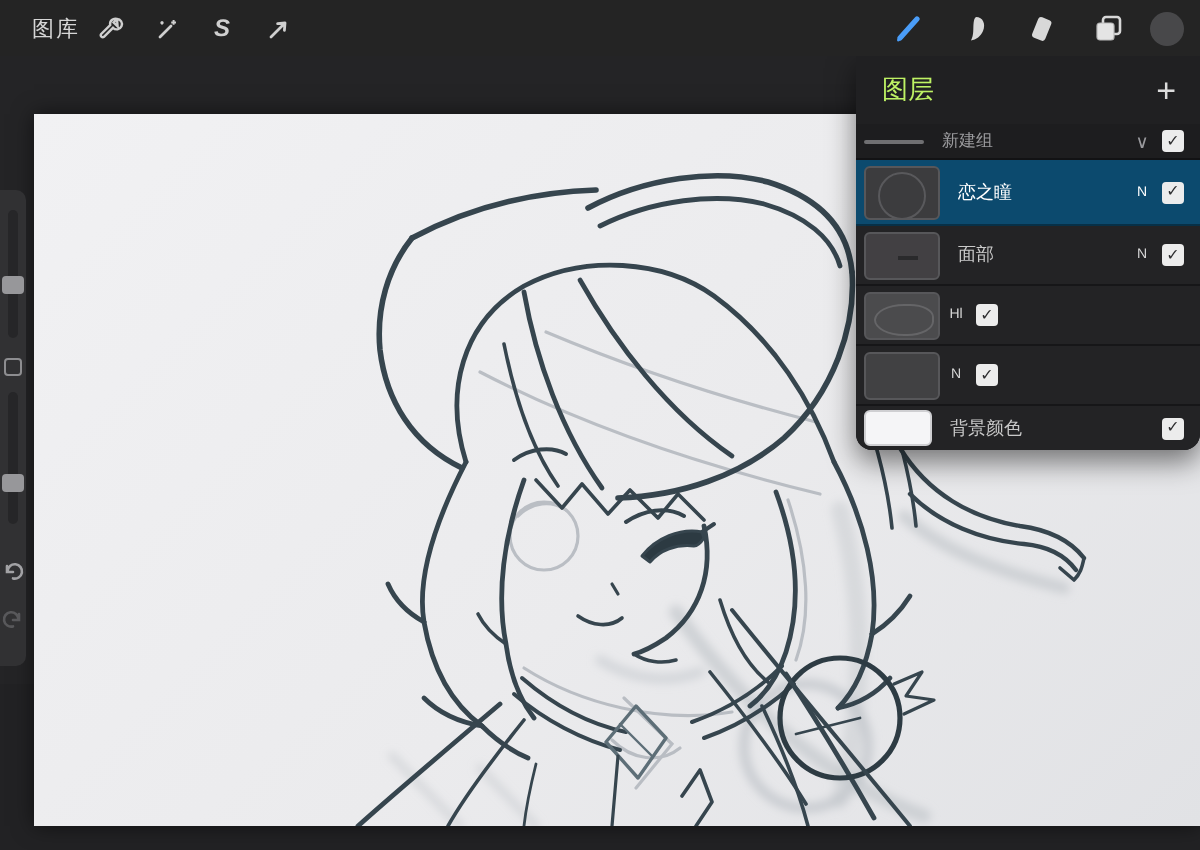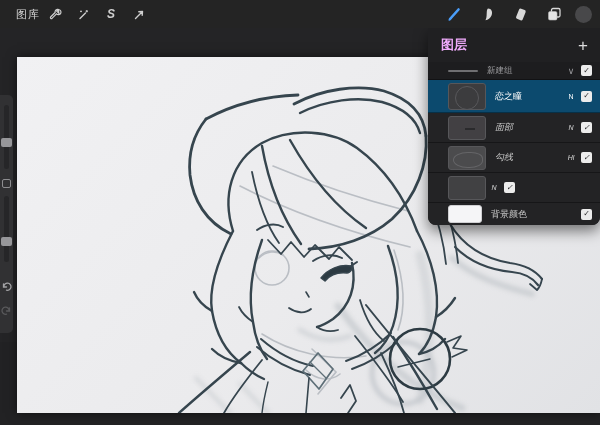--- a/index.html
+++ b/index.html
@@ -40,27 +40,27 @@
   .modify-btn { position:absolute; left:2px; top:84px; width:9px; height:9px;
     border:1.4px solid #8d8d90; border-radius:2px; background:transparent; }
   .undo { position:absolute; left:1px; top:183px; width:11px; height:11px; }
   .redo { position:absolute; left:1px; top:207px; width:11px; height:11px; opacity:.35; }
 
   
   .layers-panel { position:absolute; left:428px; top:28px; width:172px; height:197px;
     background:#202022; z-index:40; border-radius:0 0 8px 8px;
     box-shadow:0 6px 14px rgba(0,0,0,0.5); overflow:hidden; }
   .lp-header { height:34px; display:flex; align-items:center; padding:0 10px 0 13px; }
-  .lp-title { color:#f0abfc; font-size:13px; font-weight:bold; flex:1; }
+  .lp-title { color:#bef264; font-size:13px; font-weight:normal; flex:1; }
   .lp-add { color:#dcdcdc; font-size:17px; font-weight:300; line-height:1; padding:0 2px; }
   .lp-row { position:relative; display:flex; align-items:center;
-    border-bottom:1px solid rgba(0,0,0,0.35); padding-left:20px; background:#232325; }
+    border-bottom:1px solid rgba(0,0,0,0.35); padding-left:4px; background:#232325; }
   .lp-row.group { height:18px; background:#1d1d1f; }
   .lp-row.selected { height:33px; background:#0c4a6e; }
-  .lp-row.normal { height:30px;font-style:italic; }
+  .lp-row.normal { height:30px; }
   .lp-row.bgrow { height:22px; border-bottom:none; }
   .group-dash { width:30px; height:2px; background:#6f6f72; border-radius:1px; }
   .lp-name { color:#c9c9c9; font-size:9px; margin-left:9px; flex:1;
     white-space:nowrap; overflow:hidden; }
   .group .lp-name { color:#9b9b9e; font-size:8.5px; }
   .selected .lp-name { color:#ffffff; }
   .lp-blend { color:#d8d8d8; font-size:7px; width:16px; text-align:center; }
   .selected .lp-blend { color:#ffffff; }
   .lp-chevron { color:#9a9a9e; font-size:9px; width:16px; text-align:center; }
   .lp-check { width:11px; height:11px; background:#ececec; border-radius:2px;
@@ -271,21 +271,20 @@
 
     <div class="lp-row normal">
       <span class="thumb t-face"></span>
       <span class="lp-name">面部</span>
       <span class="lp-blend">N</span>
       <span class="lp-check">✓</span>
     </div>
 
     <div class="lp-row normal">
       <span class="thumb t-lines"></span>
-      <span class="lp-name">勾线</span>
       <span class="lp-blend">Hl</span>
       <span class="lp-check">✓</span>
     </div>
 
     <div class="lp-row normal">
       <span class="thumb t-sketch"></span>
       <span class="lp-blend">N</span>
       <span class="lp-check">✓</span>
     </div>
 

